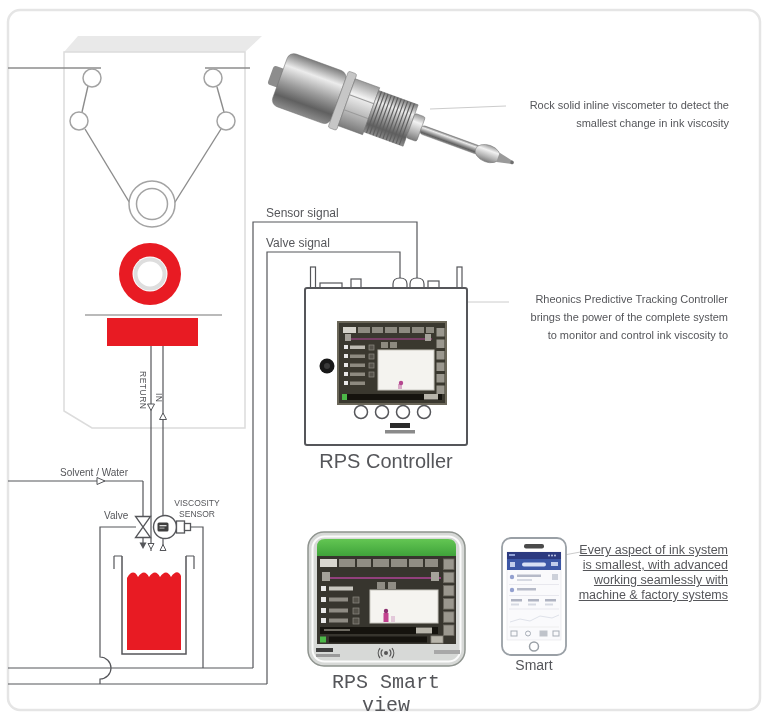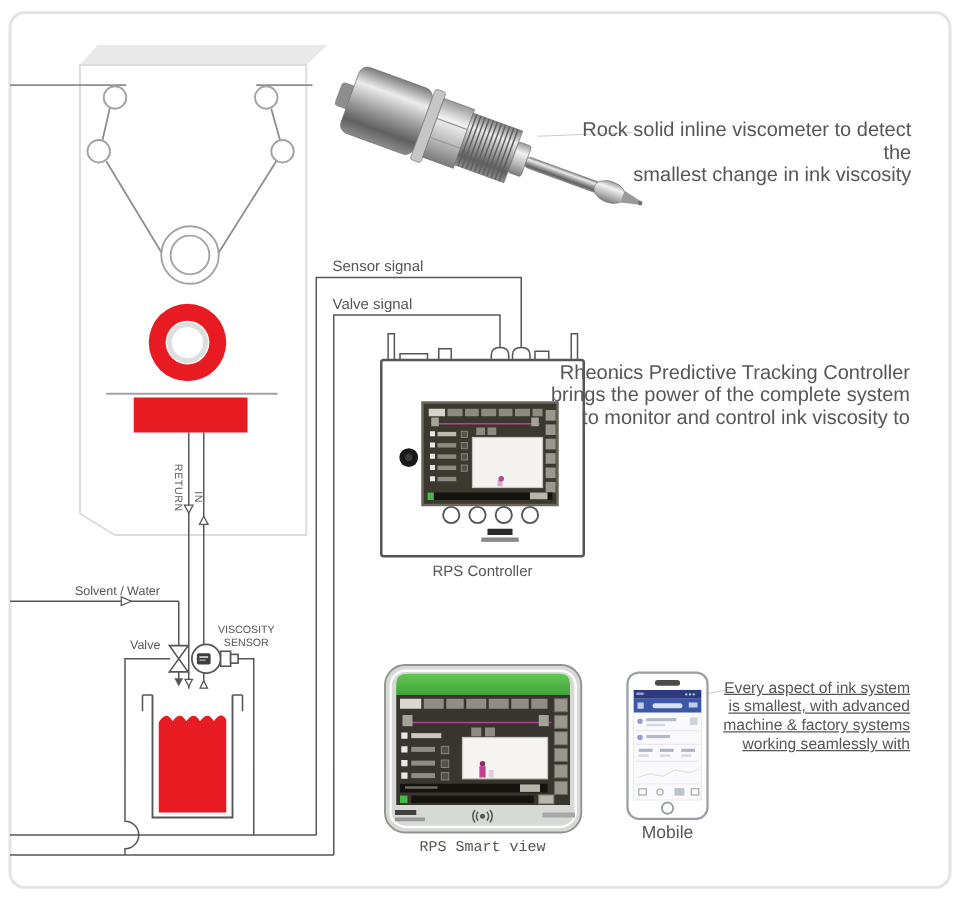--- a/index.html
+++ b/index.html
@@ -1,21 +1,21 @@
 <!DOCTYPE html>
 <html><head>
 <meta charset="utf-8">
 <style>
   html,body{margin:0;padding:0;background:#fff;}
   .stage{position:relative;width:768px;height:719px;background:#fff;overflow:hidden;
          font-family:"Liberation Sans",sans-serif;}
   .stage svg{position:absolute;left:0;top:0;}
-  .caption{position:absolute;color:#55565a;font-size:16px;line-height:18px;text-align:right;}
+  .caption{position:absolute;color:#55565a;font-size:11px;line-height:18px;text-align:right;}
   .caption.small{font-size:12.5px;line-height:15px;text-decoration:underline;}
-  .devlabel{position:absolute;color:#55565a;font-size:12px;text-align:center;}
+  .devlabel{position:absolute;color:#55565a;font-size:20px;text-align:center;}
   .svgtxt{fill:#55565a;font-family:"Liberation Sans",sans-serif;}
 </style>
 </head>
 <body>
 
 <div class="stage">
 
 <svg width="768" height="719" viewBox="0 0 768 719">
   <defs>
     <linearGradient id="steelA" x1="0" y1="0" x2="0" y2="1">
@@ -324,21 +324,21 @@
 
   <div class="caption" style="top:290px;right:40px;width:290px;">
     <div>Rheonics Predictive Tracking Controller</div>
     <div>brings the power of the complete system</div>
     <div>to monitor and control ink viscosity to</div>
   </div>
 
   <div class="caption small" style="top:543px;right:40px;width:210px;">
     <div>Every aspect of ink system</div>
     <div>is smallest, with advanced</div>
+    <div>working seamlessly with</div>
     <div>machine &amp; factory systems</div>
-    <div>working seamlessly with</div>
   </div>
 
   <div class="devlabel" style="left:306px;top:450px;width:160px;">RPS Controller</div>
   <div class="devlabel" style="left:306px;top:671px;width:160px;font-family:Liberation Mono, monospace;">RPS Smart view</div>
-  <div class="devlabel" style="left:494px;top:657px;width:80px;font-size:14px;">Mobile</div>
+  <div class="devlabel" style="left:494px;top:657px;width:80px;font-size:14px;">Smart</div>
 
 </div>
 
 </body></html>

